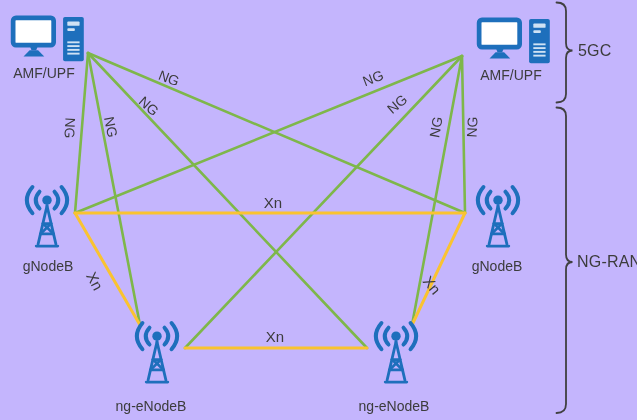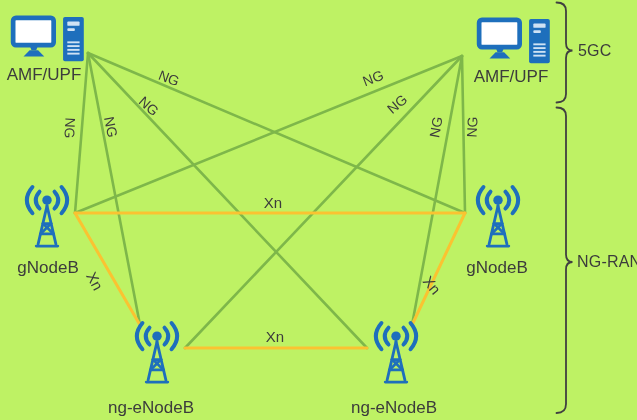--- a/index.html
+++ b/index.html
@@ -1,27 +1,27 @@
 <!DOCTYPE html>
 <html style="--ng: #7EB74A; --xn: #FAC331; --icon: #1E6FBC; --icon-light: #CFE2F4; --text: #3C3C3C; --brace: #404040;"><head>
 <meta charset="utf-8">
 <style>
   html,body{margin:0;padding:0;background:#ffffff;}
   .stage{
-    position:relative;width:637px;height:420px;background:#bef264;
+    position:relative;width:637px;height:420px;background:#c4b5fd;
     font-family:"Liberation Sans",sans-serif;overflow:hidden;
   }
   .layer{position:absolute;left:0;top:0;width:637px;height:420px;}
   svg.layer{pointer-events:none;}
   .link-ng{stroke:var(--ng);stroke-width:2.6;stroke-linecap:round;}
   .link-xn{stroke:var(--xn);stroke-width:3;stroke-linecap:round;}
   .brace{stroke:var(--brace);stroke-width:1.8;fill:none;stroke-linecap:round;}
   .node{position:absolute;}
   .node-label{
-    position:absolute;color:var(--text);font-size:17px;white-space:nowrap;
+    position:absolute;color:var(--text);font-size:14px;white-space:nowrap;
     transform:translateX(-50%);
   }
   .group-label{
     position:absolute;color:var(--text);font-size:16px;letter-spacing:.2px;white-space:nowrap;
     transform:translateY(-50%);
   }
   .line-label{
     position:absolute;color:var(--text);font-size:14px;white-space:nowrap;
     transform-origin:center center;
   }

